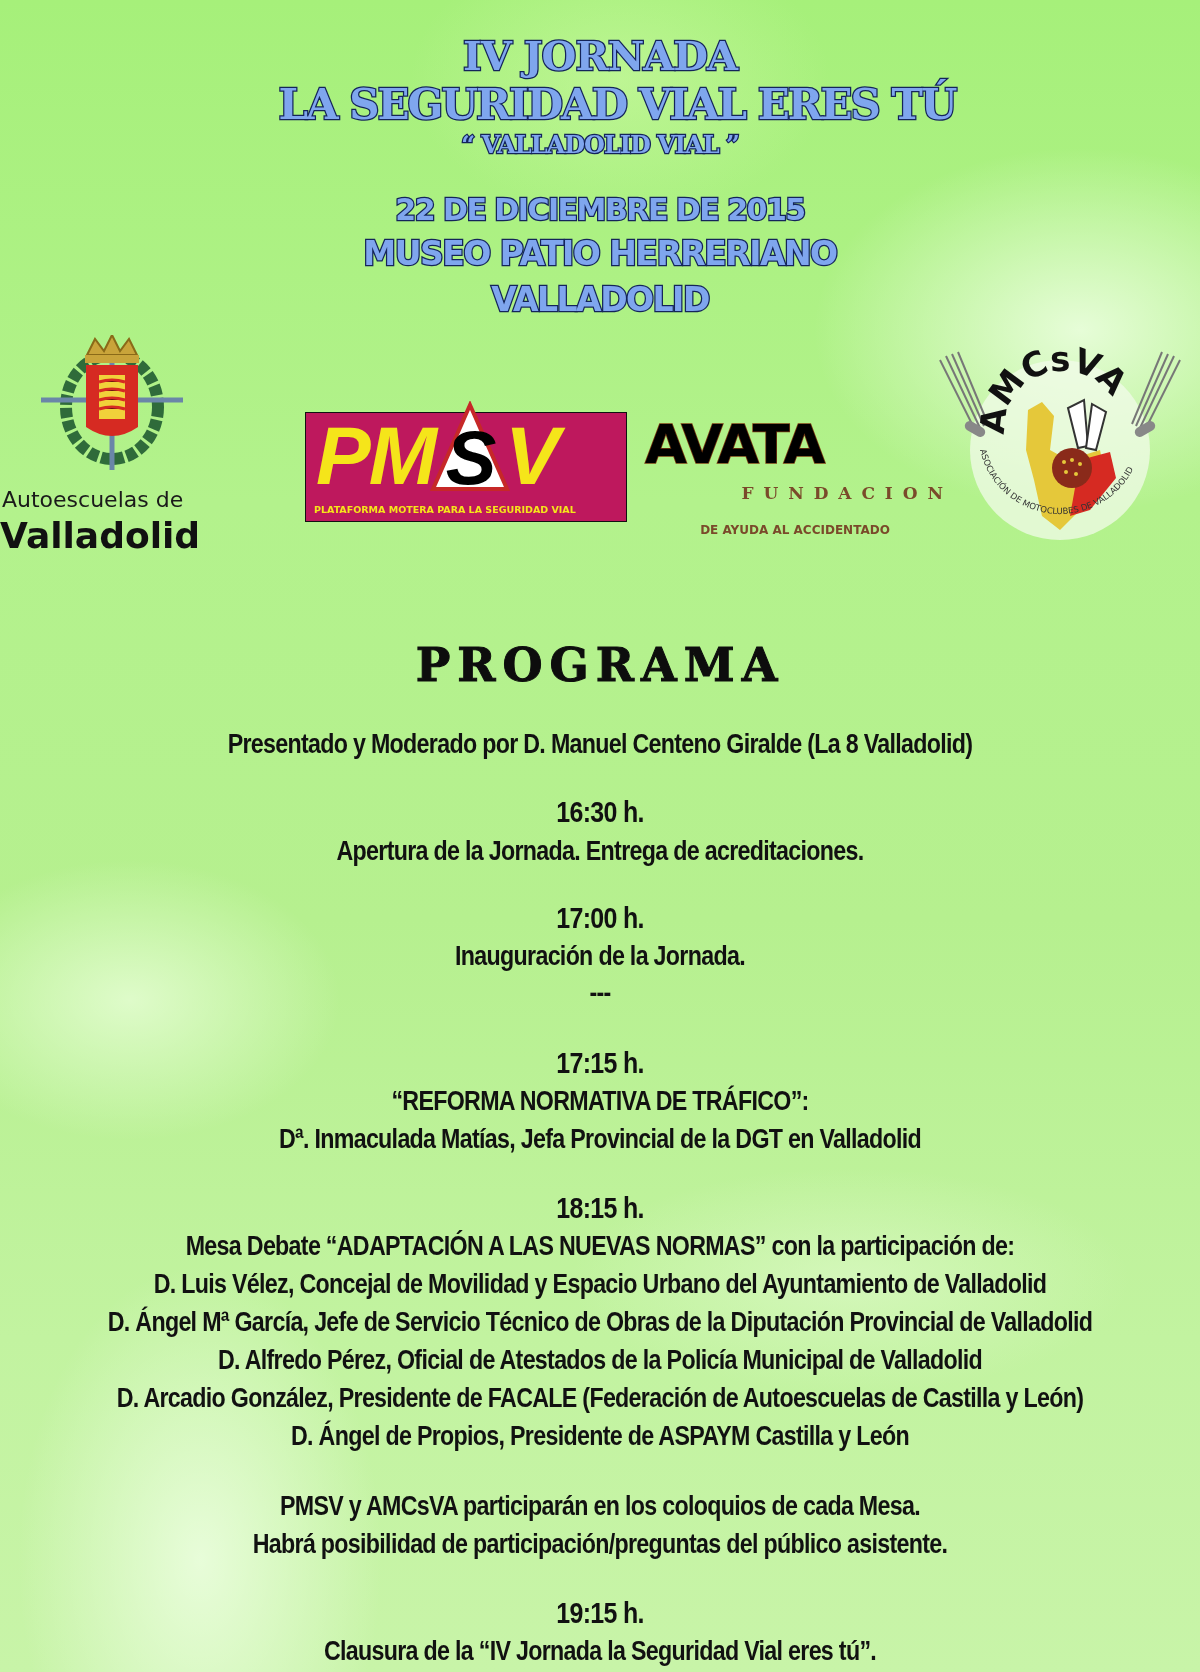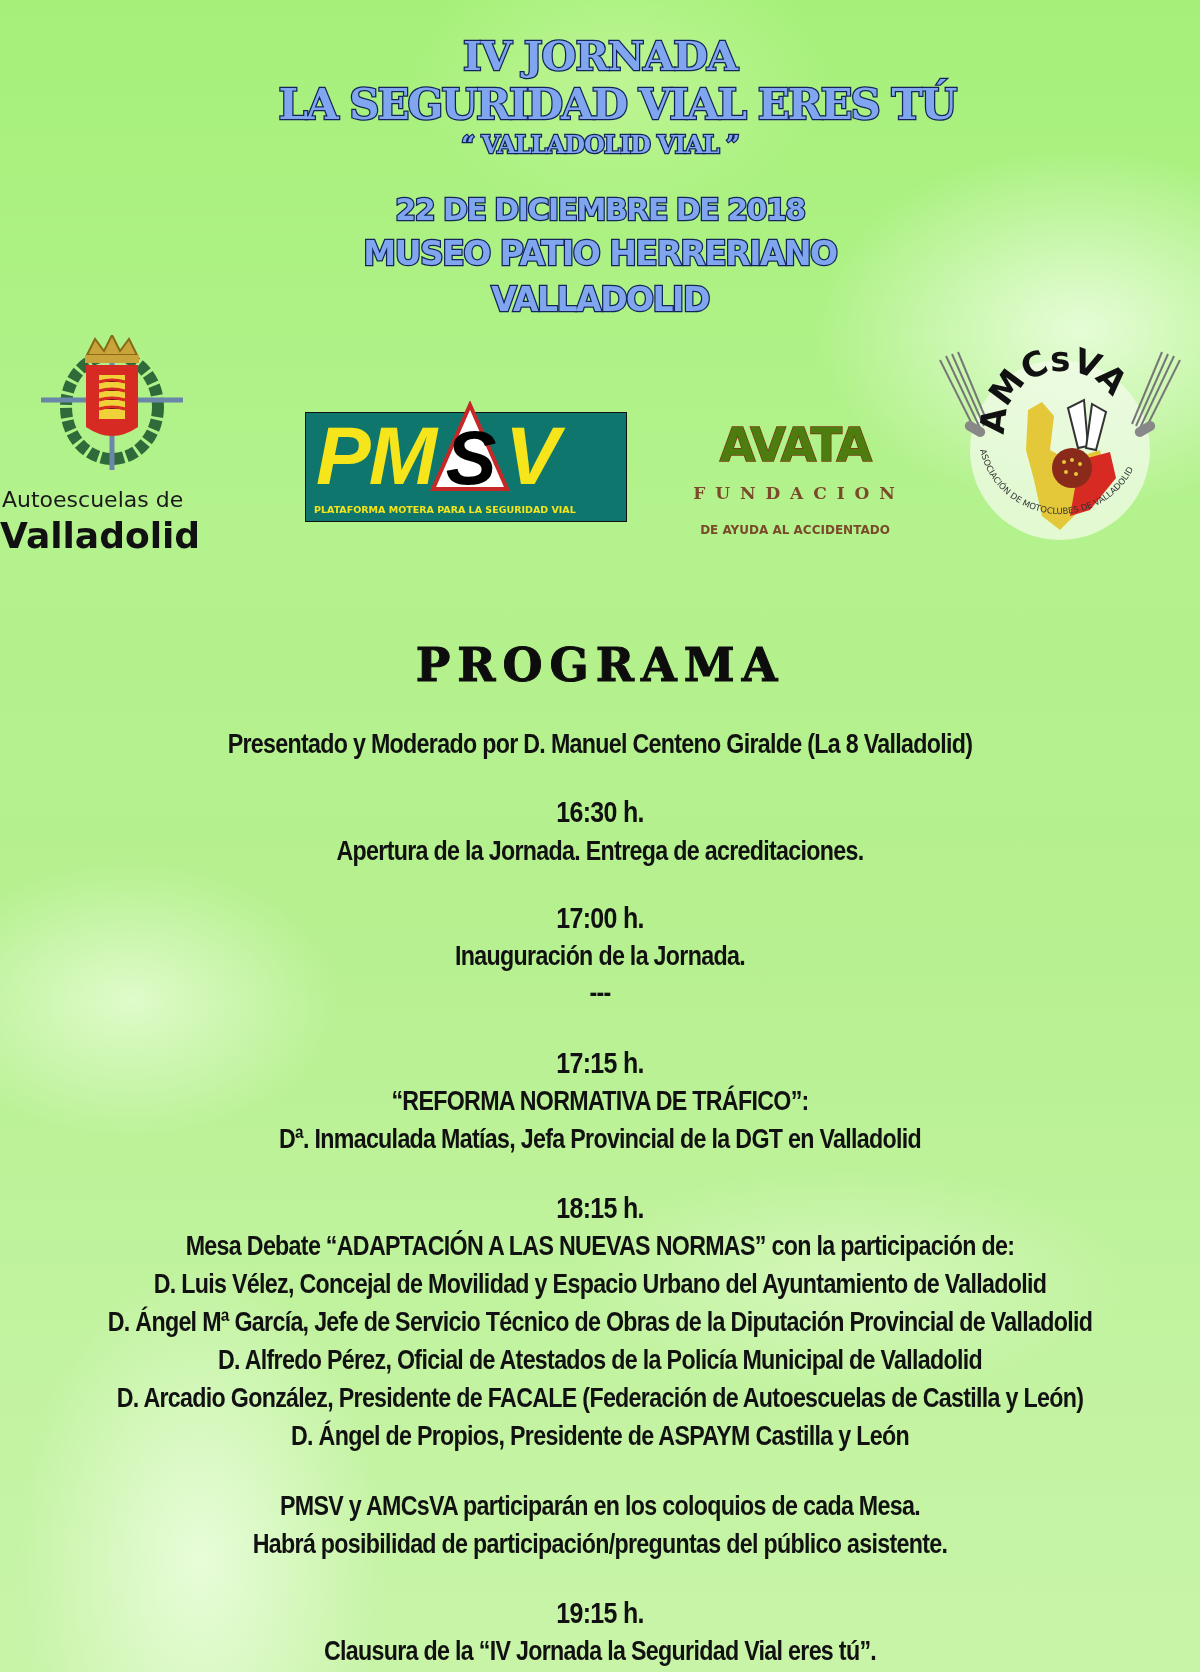--- a/index.html
+++ b/index.html
@@ -39,21 +39,21 @@
   }
   .time { font-size: 29px; }
   .logo { position: absolute; }
 </style>
 </head>
 <body>
 
 <div class="center hdr" style="top:32px; font-size:40px;">IV JORNADA</div>
 <div class="center hdr" style="top:80px; font-size:42px; letter-spacing:-2px;padding-left:17px;">LA SEGURIDAD VIAL ERES TÚ</div>
 <div class="center hdr" style="top:130px; font-size:24px; letter-spacing:-1px;">“ VALLADOLID VIAL ”</div>
-<div class="center hdr-sans" style="top:192px; font-size:30px;">22 DE DICIEMBRE DE 2018</div>
+<div class="center hdr-sans" style="top:192px; font-size:30px;">22 DE DICIEMBRE DE 2015</div>
 <div class="center hdr-sans" style="top:234px; font-size:33px;">MUSEO PATIO HERRERIANO</div>
 <div class="center hdr-sans" style="top:280px; font-size:33px;">VALLADOLID</div>
 
 <div class="logo" style="left:0; top:335px; width:230px; height:210px;">
   <svg width="150" height="140" viewBox="0 0 150 140" style="position:absolute; left:37px; top:0;">
     <ellipse cx="75" cy="72" rx="46" ry="52" fill="none" stroke="#2f6b3a" stroke-width="12" stroke-dasharray="10 3"></ellipse>
     <line x1="4" y1="65" x2="146" y2="65" stroke="#6a86a8" stroke-width="5"></line>
     <line x1="75" y1="10" x2="75" y2="135" stroke="#6a86a8" stroke-width="5"></line>
     <path d="M50 20 L58 4 L67 16 L75 0 L83 16 L92 4 L100 20 Z" fill="#c9a43a" stroke="#8a6a18" stroke-width="2"></path>
     <rect x="48" y="20" width="54" height="8" fill="#c9a43a"></rect>
@@ -63,35 +63,35 @@
       <path d="M62 47 Q75 43 88 47"></path>
         <path d="M62 56 Q75 52 88 56"></path>
         <path d="M62 65 Q75 61 88 65"></path>
         <path d="M62 74 Q75 70 88 74"></path>
     </g>
   </svg>
   <div style="position:absolute; left:2px; top:152px; font-family:'DejaVu Sans',sans-serif; font-size:22px; color:#1a1a1a; white-space:nowrap;">Autoescuelas de</div>
   <div style="position:absolute; left:0; top:180px; font-family:'DejaVu Sans',sans-serif; font-weight:bold; font-size:36px; color:#111; white-space:nowrap;">Valladolid</div>
 </div>
 
-<div class="logo" style="left:305px; top:412px; width:320px; height:108px; background:#0f766e; border:1px solid #111;">
+<div class="logo" style="left:305px; top:412px; width:320px; height:108px; background:#be185d; border:1px solid #111;">
   <div style="position:absolute; left:10px; top:2px; width:300px; height:82px; font-family:'Liberation Sans',sans-serif; font-weight:bold; font-style:italic; font-size:82px; line-height:82px; color:#f5e51a; letter-spacing:-2px; white-space:nowrap;">
     <span>PM</span><span style="display:inline-block; position:relative; width:70px; text-align:center;">
       <svg width="82" height="90" viewBox="0 0 82 90" style="position:absolute; left:-6px; top:-14px;">
         <path d="M41 4 L78 88 L4 88 Z" fill="#ffffff" stroke="#c62828" stroke-width="4"></path>
       </svg>
       <span style="position:relative; color:#000; font-size:76px;">S</span>
     </span><span>V</span>
   </div>
   <div style="position:absolute; left:8px; bottom:6px; font-family:'DejaVu Sans',sans-serif; font-weight:bold; font-size:9.5px; color:#f5e51a; white-space:nowrap;">PLATAFORMA MOTERA PARA LA SEGURIDAD VIAL</div>
 </div>
 
 <div class="logo" style="left:645px; top:405px; width:300px; height:120px;">
-  <div style="position:absolute; left:0; top:0; width:300px; text-align:center; font-family:'DejaVu Sans',sans-serif; font-weight:bold; font-size:46px; line-height:80px; color:#4d7c0f; letter-spacing:-2px; -webkit-text-stroke:1.5px #7a3a12; paint-order:stroke fill;">AVATA</div>
-  <div style="position:absolute; left:0; top:78px; width:300px; text-align:center; font-family:'DejaVu Serif',serif; font-weight:bold; font-size:17px; color:#7a4a2a; letter-spacing:2px; white-space:nowrap;">F U N D A C I O N</div>
+  <div style="position:absolute; left:0; top:0; width:300px; text-align:left; font-family:'DejaVu Sans',sans-serif; font-weight:bold; font-size:54px; line-height:80px; color:#000000; letter-spacing:-2px; -webkit-text-stroke:1.5px #7a3a12; paint-order:stroke fill;">AVATA</div>
+  <div style="position:absolute; left:0; top:78px; width:300px; text-align:right; font-family:'DejaVu Serif',serif; font-weight:bold; font-size:17px; color:#7a4a2a; letter-spacing:2px; white-space:nowrap;">F U N D A C I O N</div>
   <div style="position:absolute; left:0; top:98px; width:300px; text-align:center; font-family:'DejaVu Sans',sans-serif; font-weight:bold; font-size:12px; color:#7a4a2a; white-space:nowrap;margin-top:20px;">DE AYUDA AL ACCIDENTADO</div>
 </div>
 
 <div class="logo" style="left:930px; top:340px; width:260px; height:210px;">
   <svg width="260" height="210" viewBox="0 0 260 210">
     <circle cx="130" cy="110" r="90" fill="#f2fbe9" opacity="0.75"></circle>
     <g stroke="#777" stroke-width="2" fill="none">
       <path d="M10 20 L45 90"></path>
         <path d="M16 16 L50 88"></path>
         <path d="M22 14 L54 86"></path>

